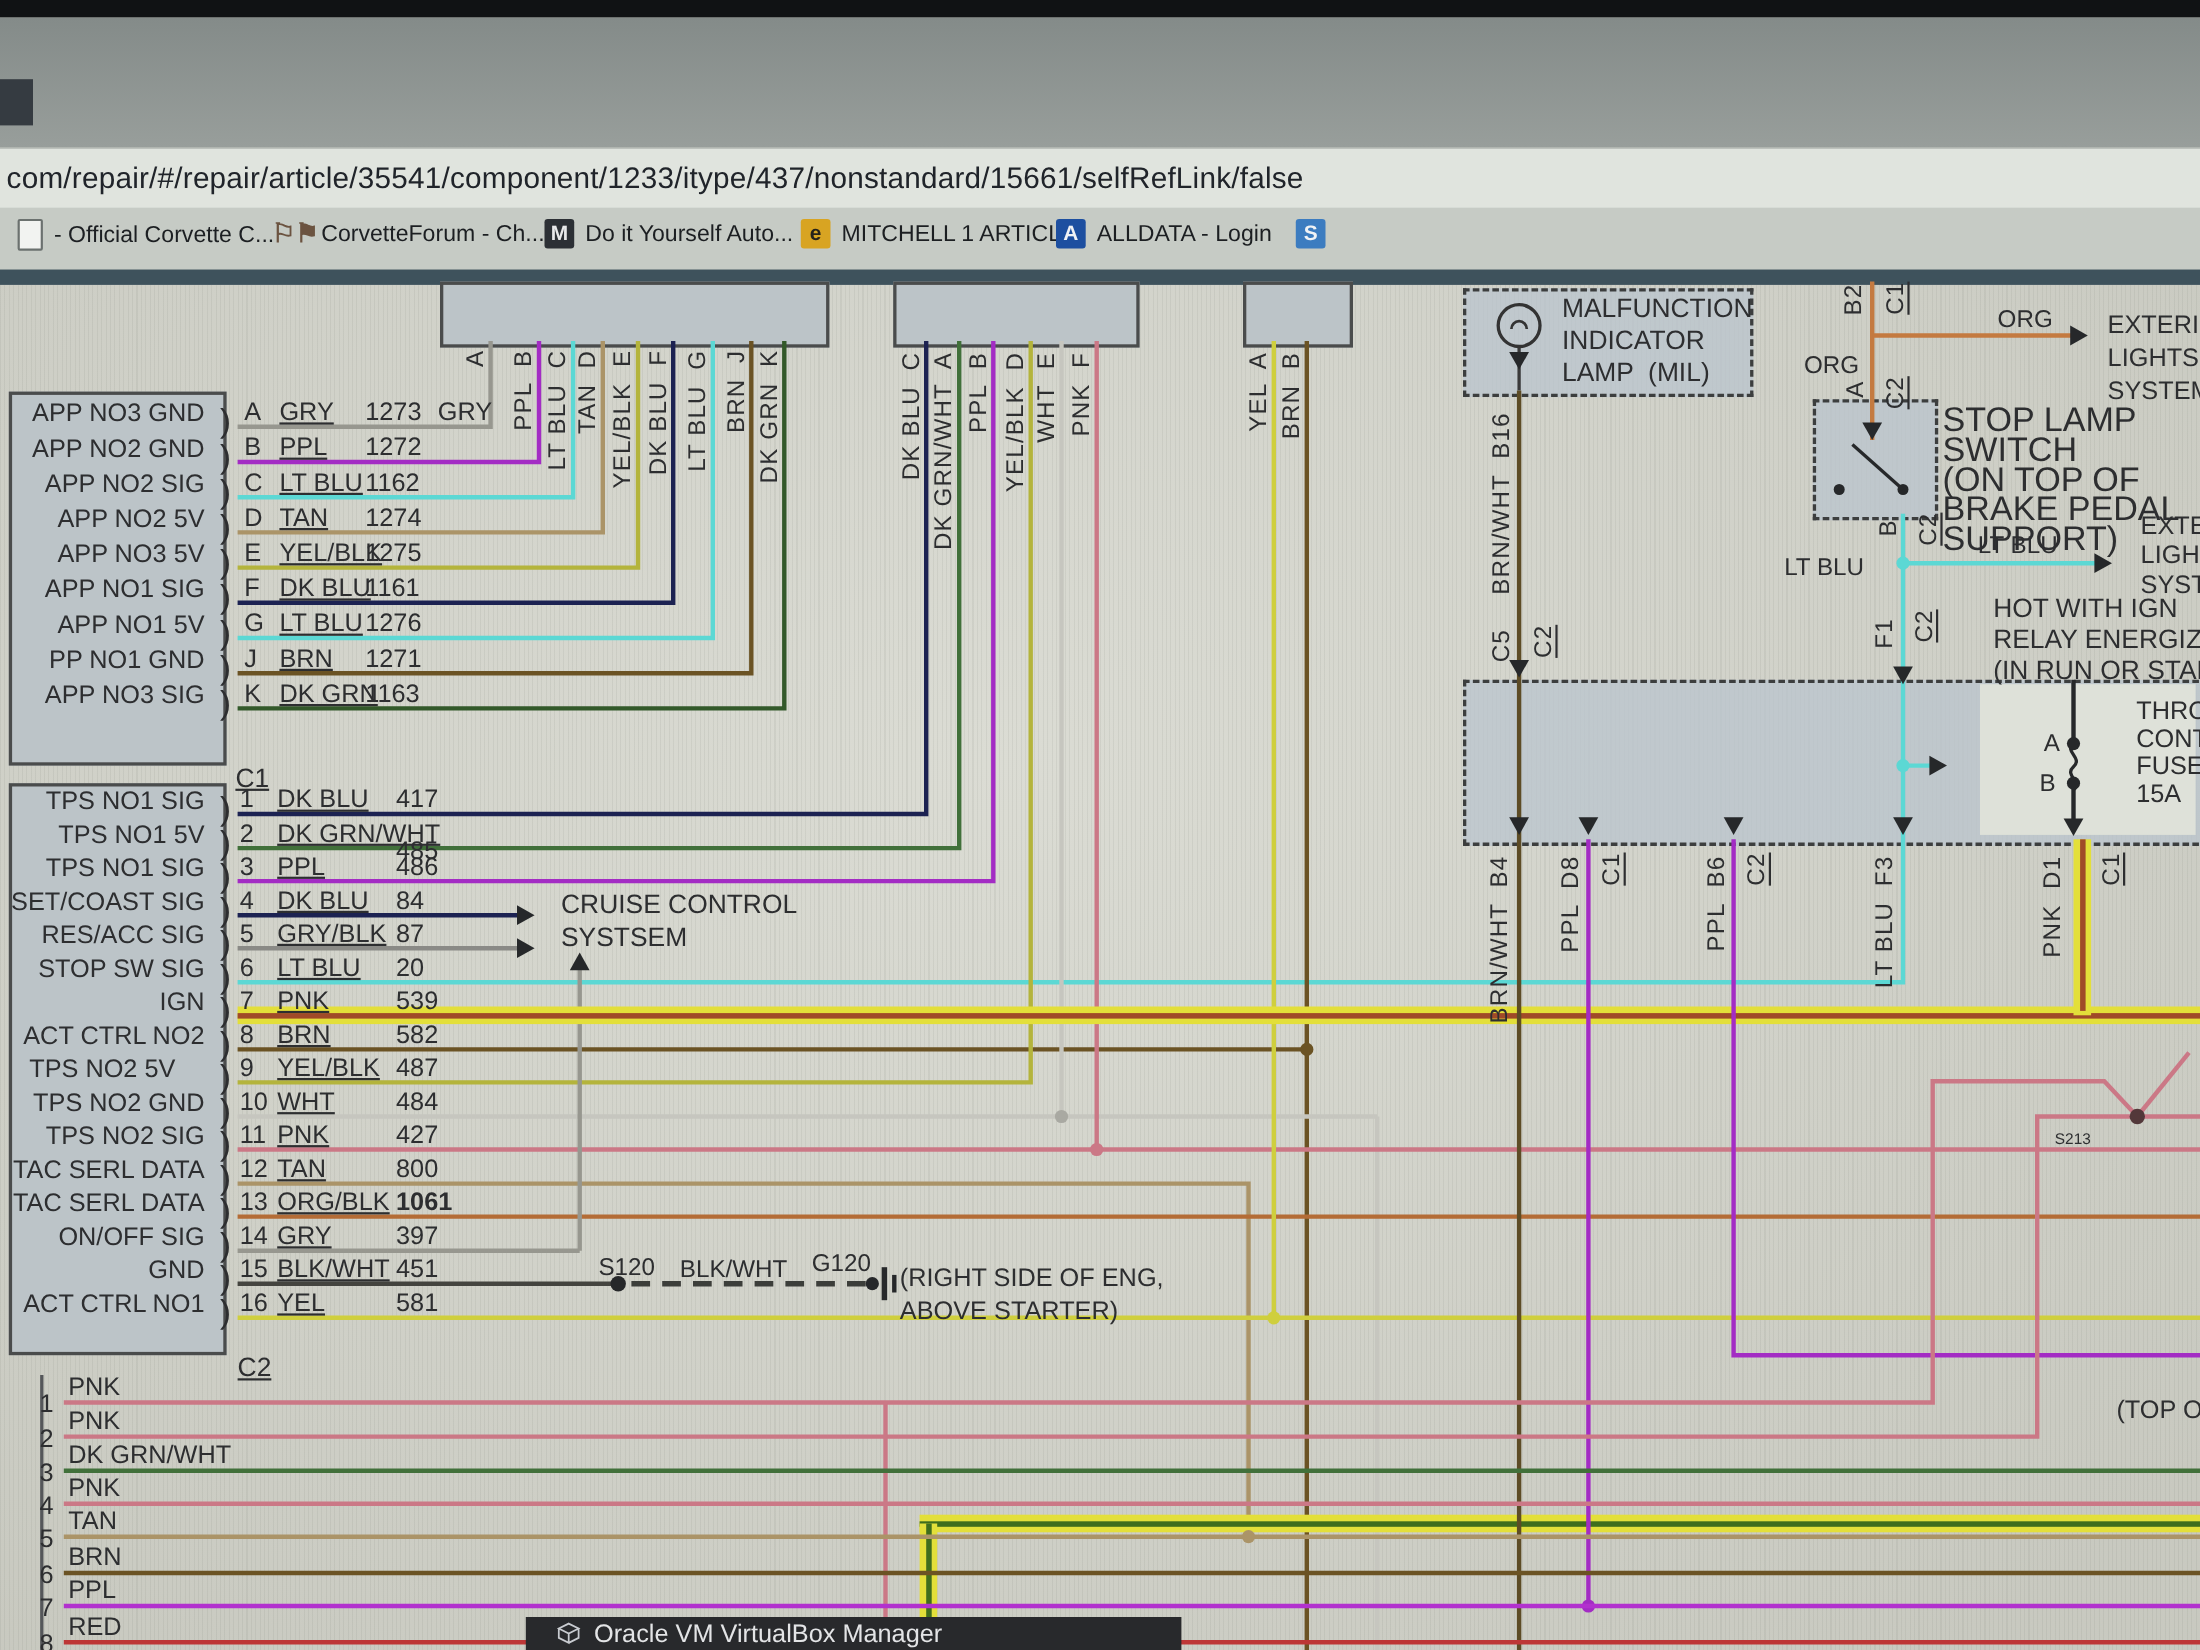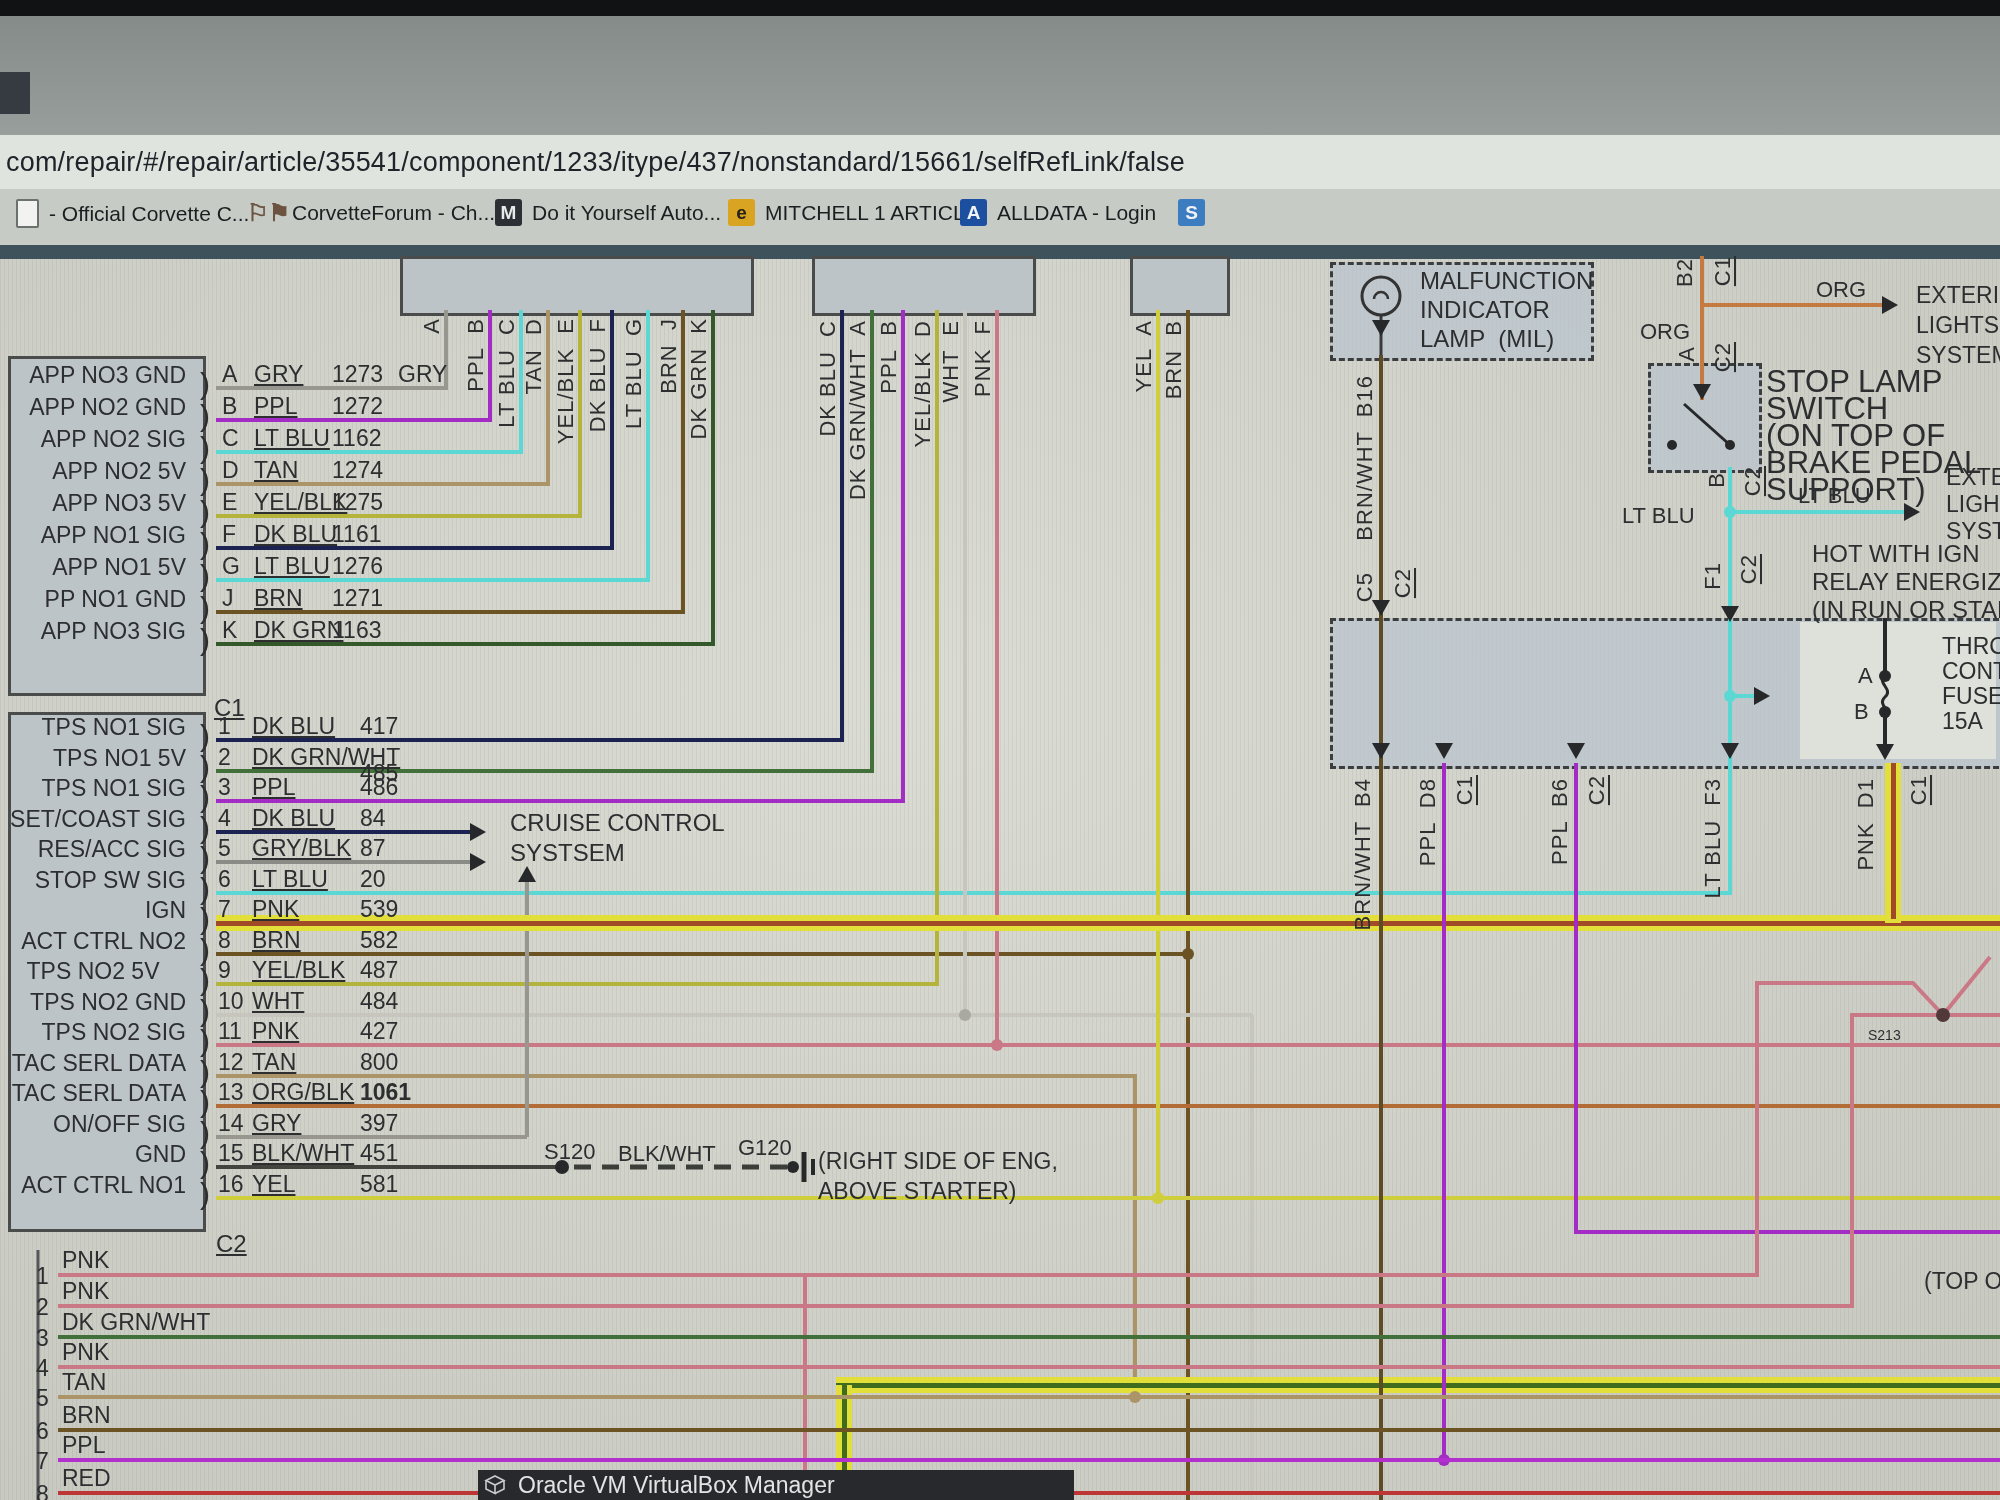--- a/index.html
+++ b/index.html
@@ -29,21 +29,21 @@
   .graybox{position:absolute;background:#bcc4c8;border:3px solid #4a4c4c;}
   .dashbox{position:absolute;background:rgba(186,196,206,.75);border:3px dashed #3c3e3e;}
   .whitebox{position:absolute;background:#dee1d9;}
   
   .t{position:absolute;color:#2d2e30;font-size:23px;line-height:27px;white-space:pre;}
   .t.clip{overflow:hidden;}
   .vert{position:absolute;writing-mode:vertical-rl;transform:rotate(180deg);
         color:#2d2e30;font-size:22px;letter-spacing:1px;white-space:pre;}
   .vert.conn{text-decoration:underline;}
   .underl{text-decoration:underline;}
-  #taskbar-item{left:478px;top:1470px;width:596px;height:30px;background:#28292c;display:flex;align-items:center;gap:12px;padding-left:6px;box-sizing:border-box;}
+  #taskbar-item{left:478px;top:1470px;width:596px;height:30px;background:#28292c;display:flex;align-items:center;gap:12px;padding-left:28px;box-sizing:border-box;}
   #taskbar-item .lbl{color:#e3e4e6;font-size:23px;}
   svg{position:absolute;left:0;top:0;}
 </style>
 </head>
 <body>
 
 <div id="screen">
   <div class="abs" id="bezel"></div>
   <div class="abs" id="chrome">
     <div class="abs" id="tab-stub"></div>

